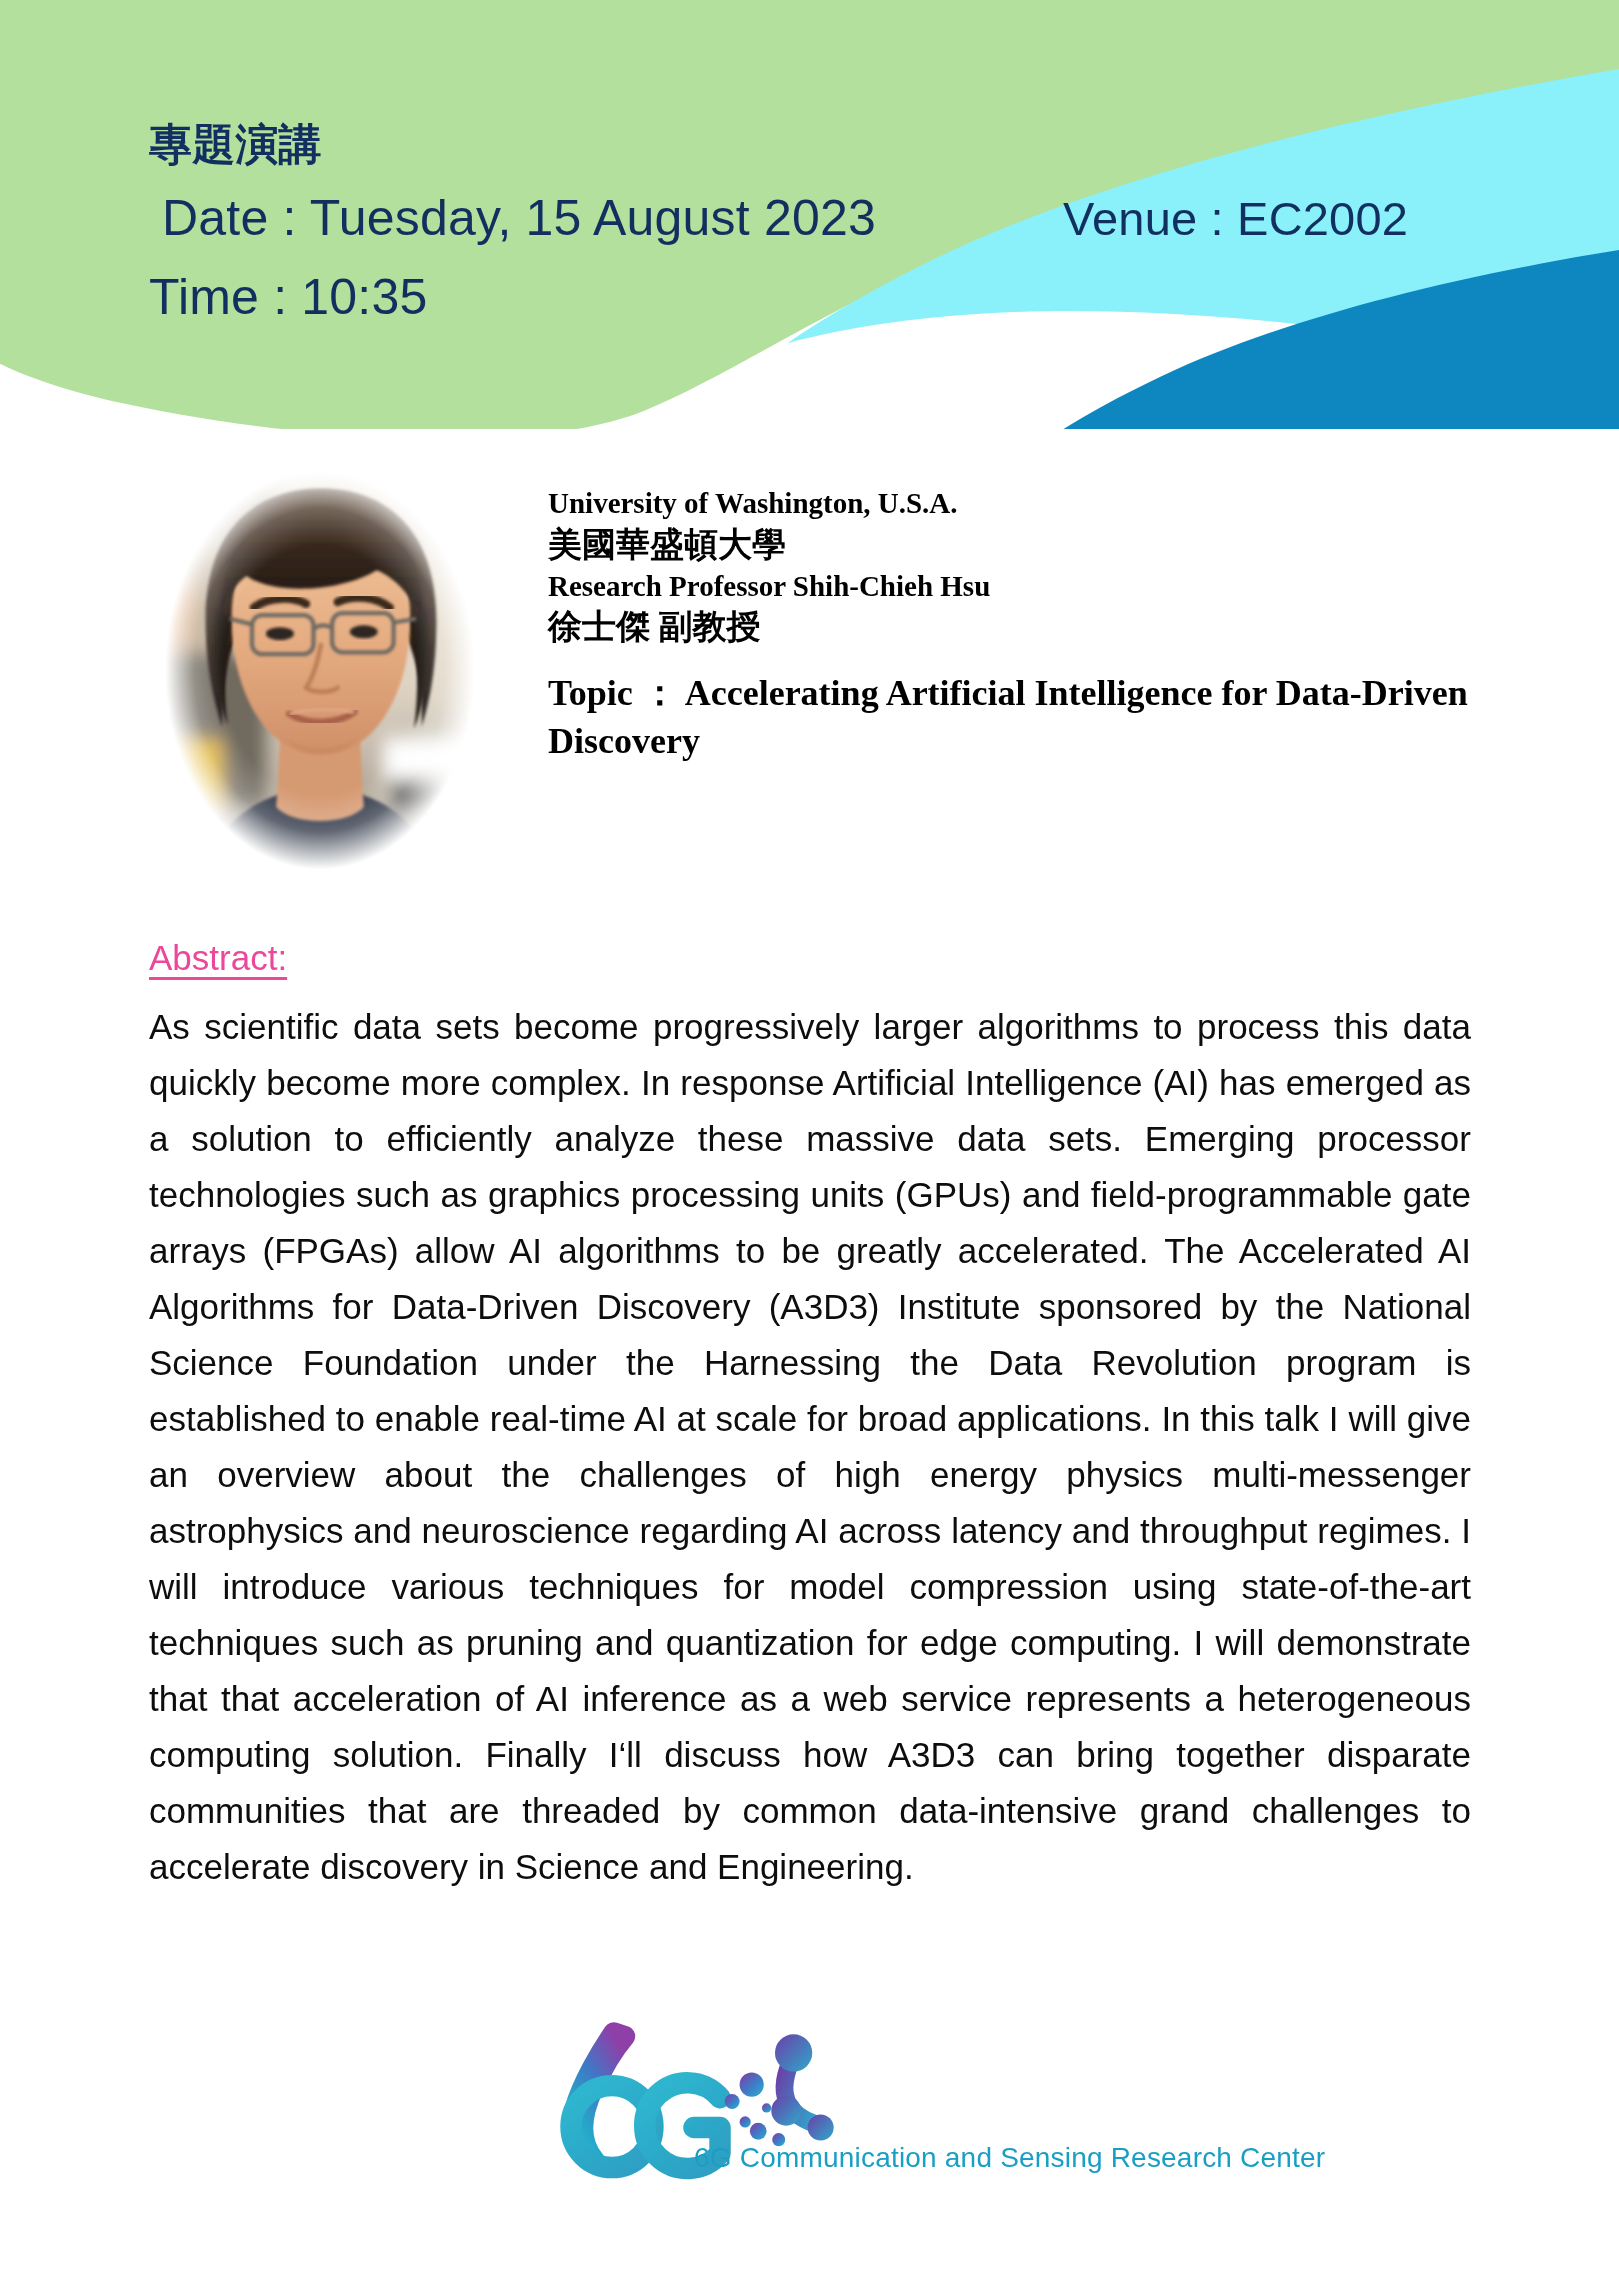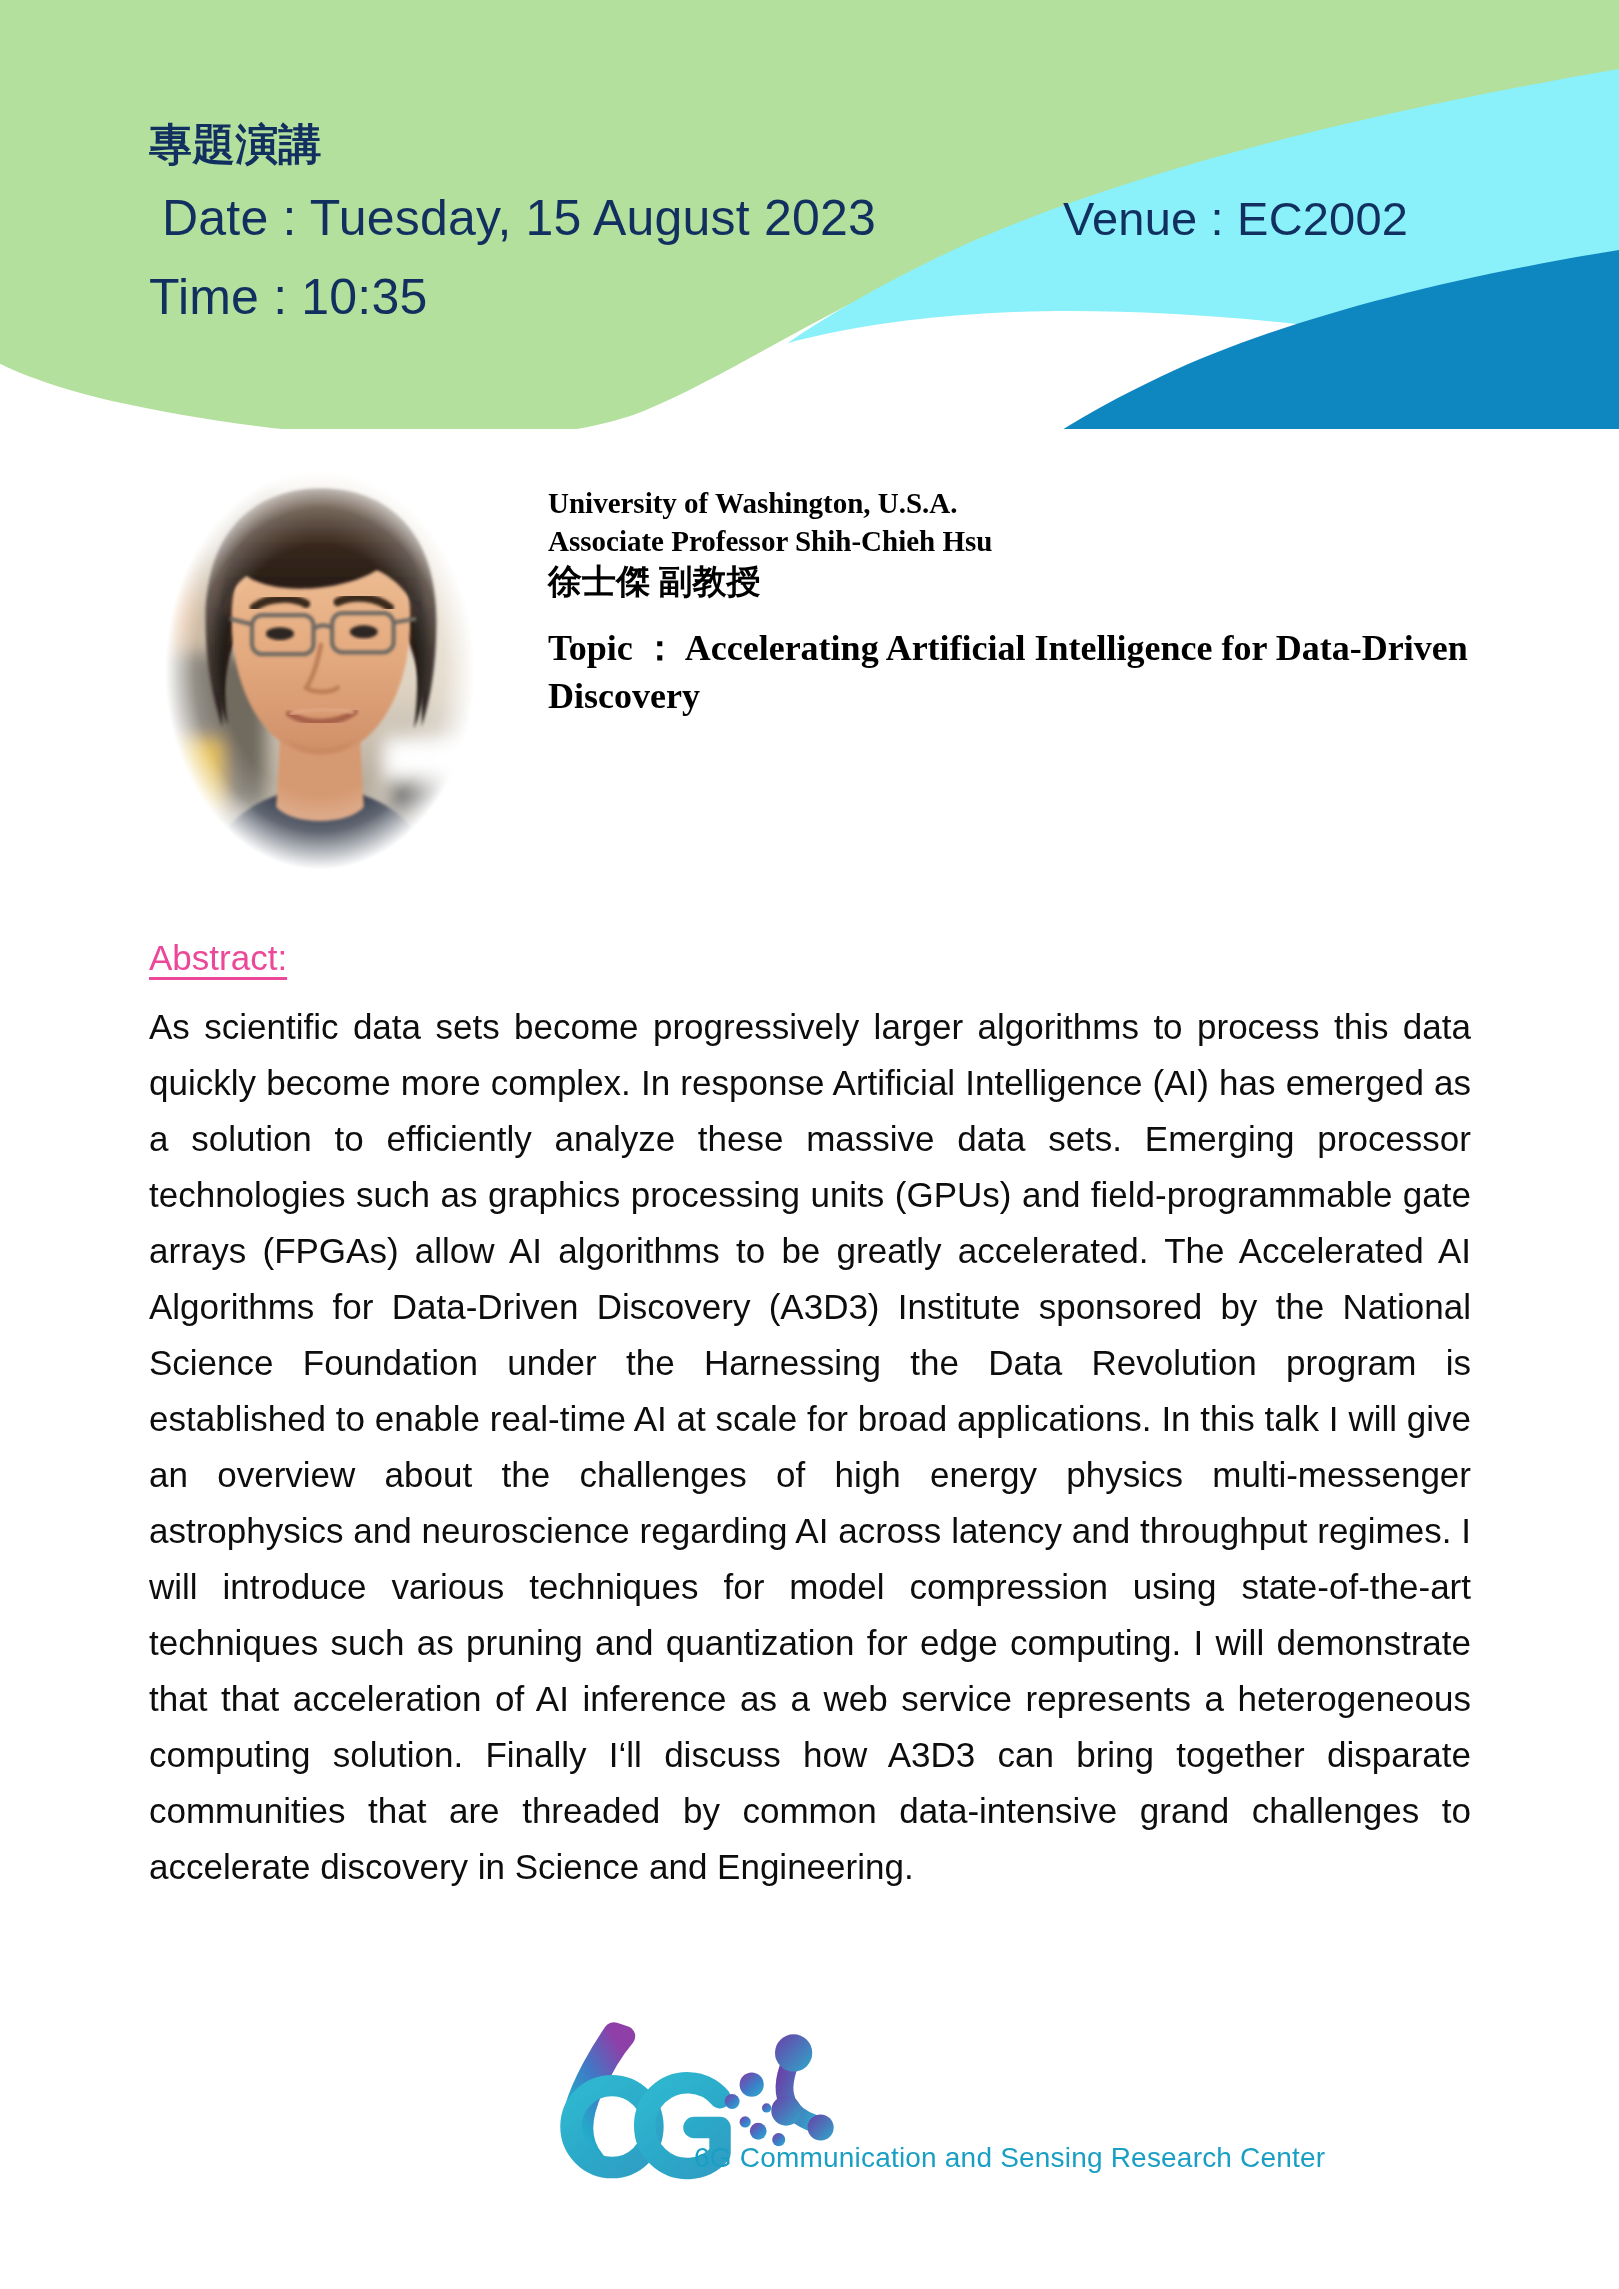--- a/index.html
+++ b/index.html
@@ -200,21 +200,22 @@
 
       <path d="M142,272 C160,284 194,284 212,270" stroke="#a7604a" stroke-width="7" fill="none" stroke-linecap="round" filter="url(#blurSoft)"></path>
       <path d="M144,272 C162,266 194,266 210,270" stroke="#e0a583" stroke-width="4" fill="none" stroke-linecap="round" filter="url(#blurSoft)"></path>
 
       <path d="M140,300 C160,312 192,312 212,300 C198,320 154,320 140,300 Z" fill="#c4855f" opacity=".55" filter="url(#blurSoft)"></path>
     </svg>
   </div>
 
   <div id="speaker-info">
     <div class="ln">University of Washington, U.S.A.</div>
-    <div class="ln">Associate Professor Shih-Chieh Hsu</div>
+    <div class="cjk">美國華盛頓大學</div>
+    <div class="ln">Research Professor Shih-Chieh Hsu</div>
     <div class="cjk">徐士傑 副教授</div>
     <div class="topic">Topic ： Accelerating Artificial Intelligence for Data-Driven Discovery</div>
   </div>
 </div>
 
 <div id="abstract-block">
   <div id="abstract-label">Abstract:</div>
   <div id="abstract-body">As scientific data sets become progressively larger algorithms to process this data quickly become more complex. In response Artificial Intelligence (AI) has emerged as a solution to efficiently analyze these massive data sets. Emerging processor technologies such as graphics processing units (GPUs) and field-programmable gate arrays (FPGAs) allow AI algorithms to be greatly accelerated. The Accelerated AI Algorithms for Data-Driven Discovery (A3D3) Institute sponsored by the National Science Foundation under the Harnessing the Data Revolution program is established to enable real-time AI at scale for broad applications. In this talk I will give an overview about the challenges of high energy physics multi-messenger astrophysics and neuroscience regarding AI across latency and throughput regimes. I will introduce various techniques for model compression using state-of-the-art techniques such as pruning and quantization for edge computing. I will demonstrate that that acceleration of AI inference as a web service represents a heterogeneous computing solution. Finally I‘ll discuss how A3D3 can bring together disparate communities that are threaded by common data-intensive grand challenges to accelerate discovery in Science and Engineering.</div>
 </div>
 

